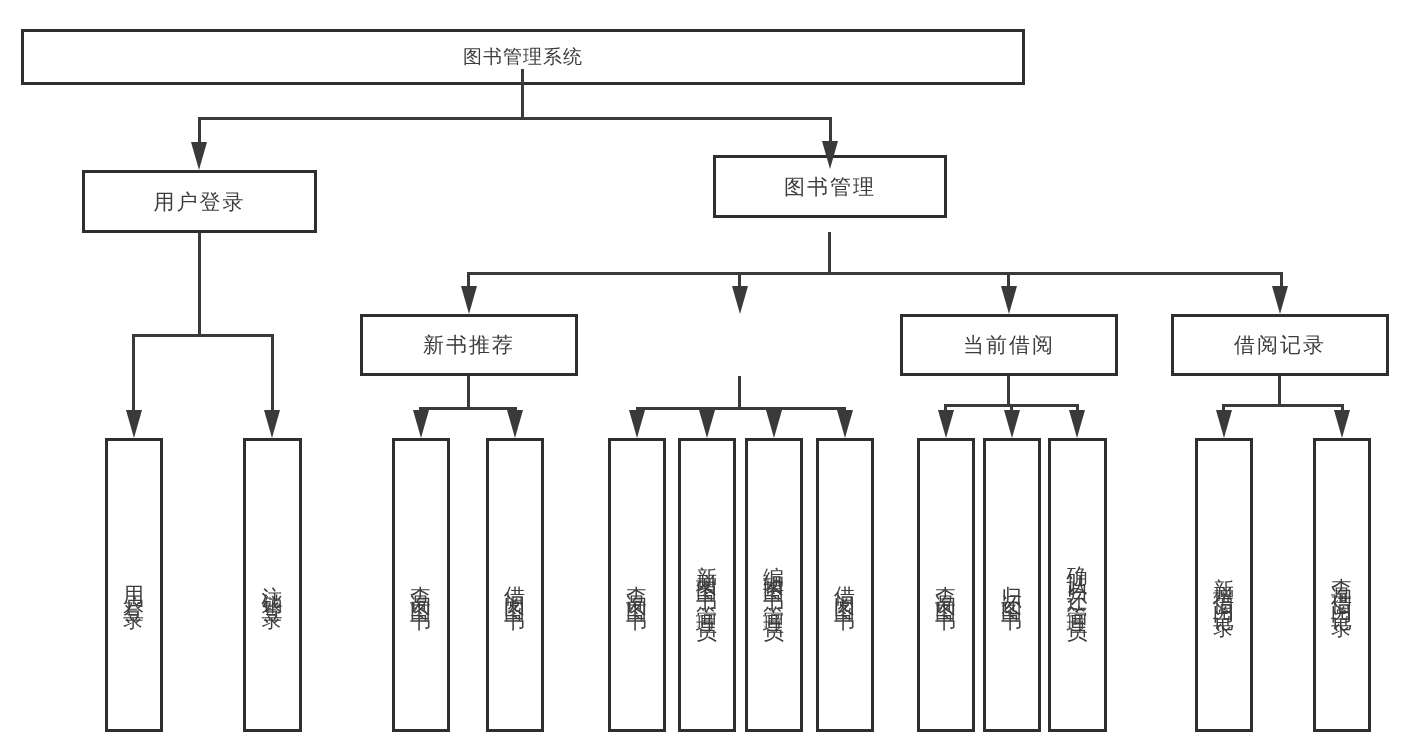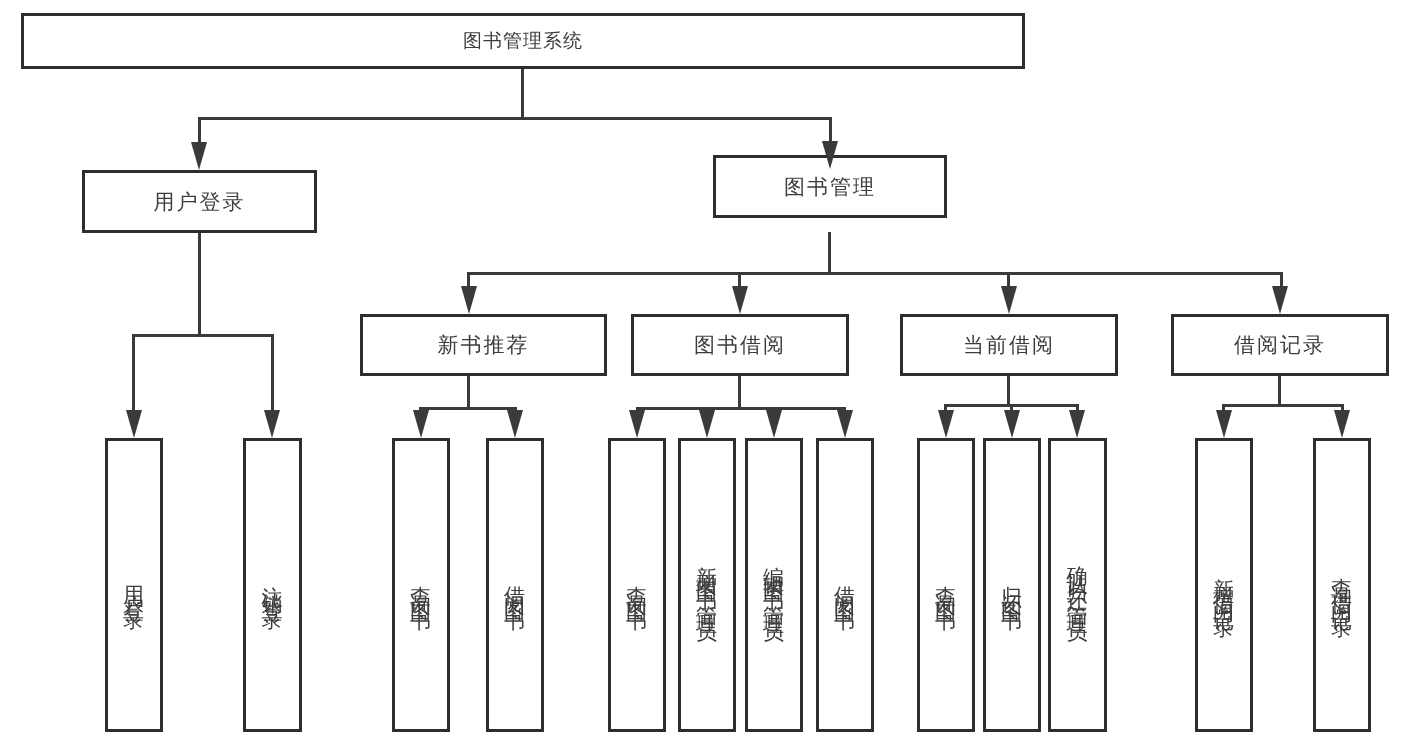--- a/index.html
+++ b/index.html
@@ -20,21 +20,21 @@
   .box {
     position: absolute;
     box-sizing: border-box;
     border: 3px solid #2e2e2e;
     background: #ffffff;
     display: flex;
     align-items: center;
     justify-content: center;
   }
   .box.h { font-size: 21px; letter-spacing: 2px; }
-  .box.root { font-size: 19px; letter-spacing: 1px; }
+  .box.root { font-size: 19px; letter-spacing: 1px; margin-top: 16px; }
   .vtext {
     writing-mode: vertical-rl;
     text-orientation: mixed;
     font-size: 21px;
     letter-spacing: 8px;
     line-height: 1;
     white-space: nowrap;
   }
   
   .vline, .hline {
@@ -74,27 +74,24 @@
   </div>
 
   <div class="box h" style="left:82px; top:170px; width:235px; height:63px;">
     <span>用户登录</span>
   </div>
 
   <div class="box h" style="left:713px; top:155px; width:234px; height:63px;">
     <span>图书管理</span>
   </div>
 
-  <div class="box h" style="left:360px; top:314px; width:247px; height:62px;">
+  <div class="box h" style="left:360px; top:314px; width:218px; height:62px;">
     <span>新书推荐</span>
   </div>
 
-  <div class="box h" style="left:631px; top:314px; width:218px; height:62px;">
-    <span>图书借阅</span>
-  </div>
 
   <div class="box h" style="left:900px; top:314px; width:218px; height:62px;">
     <span>当前借阅</span>
   </div>
 
   <div class="box h" style="left:1171px; top:314px; width:218px; height:62px;">
     <span>借阅记录</span>
   </div>
 
   <div class="box" style="left:105px; top:438px; width:58px; height:294px;">

